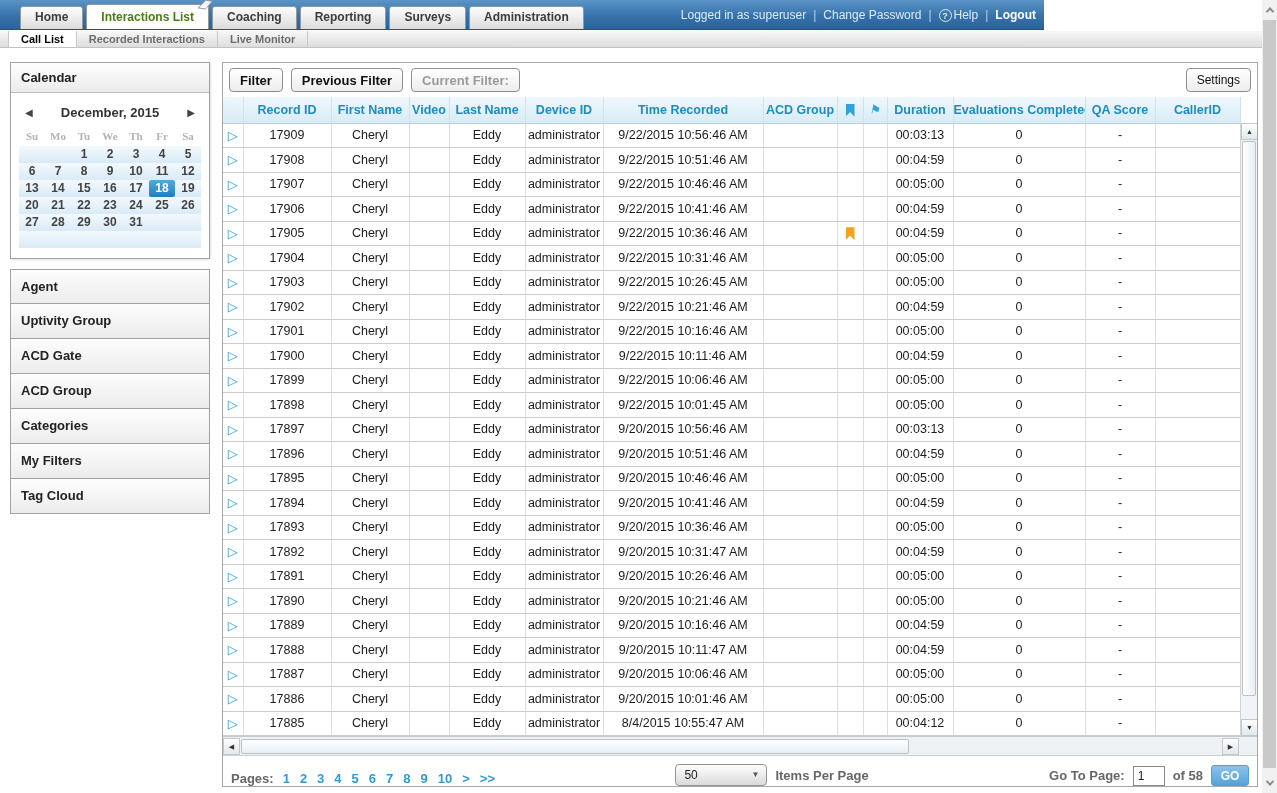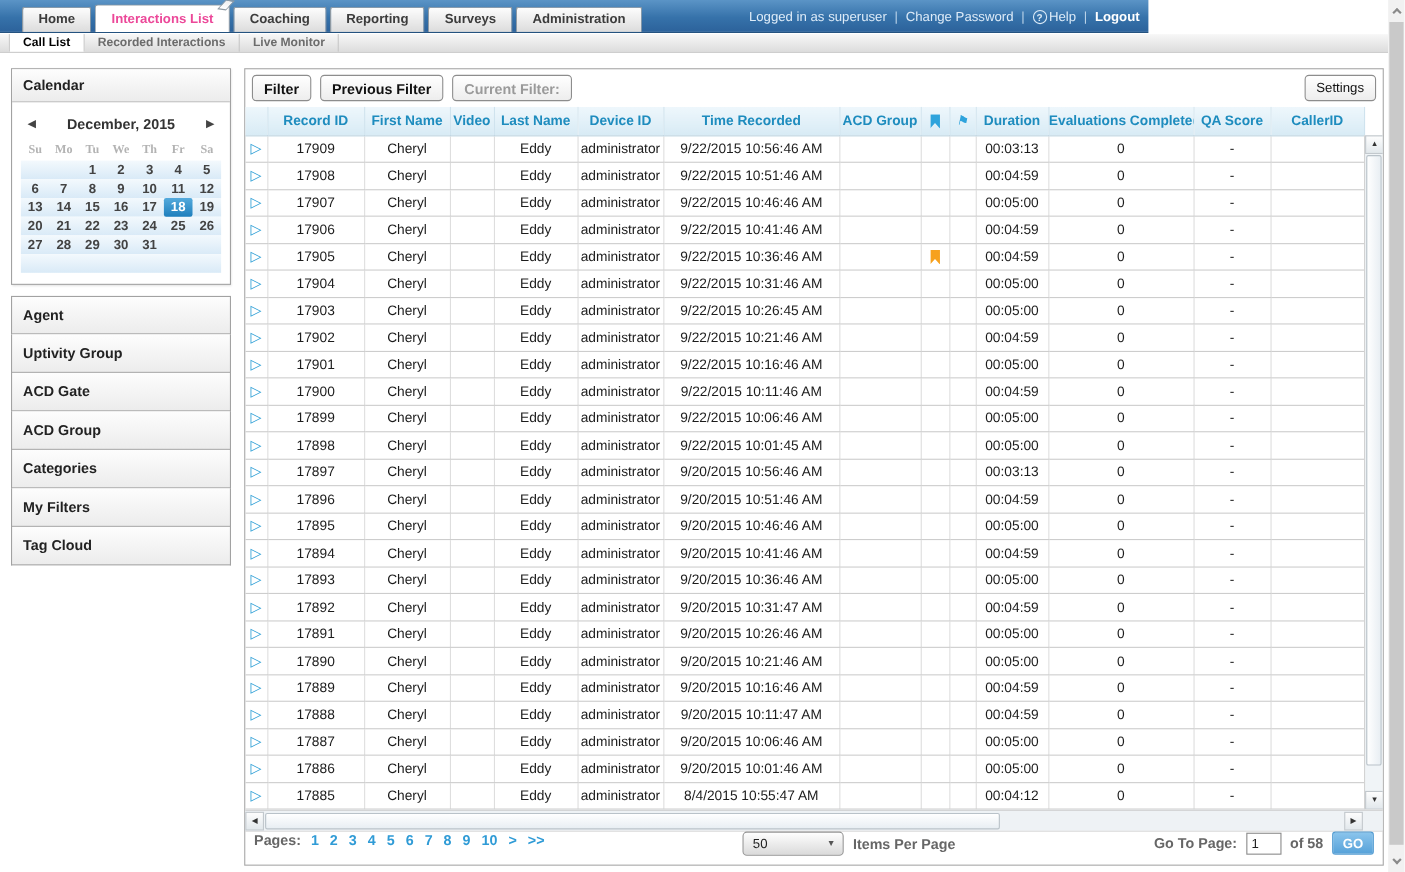--- a/index.html
+++ b/index.html
@@ -8,21 +8,21 @@
   .page { position:relative; width:1277px; height:793px; background:#fff; }
 
   
   .topnav { position:absolute; left:0; top:0; width:1044px; height:30px;
     background:linear-gradient(#5b94c6,#3672aa 55%,#2c629b);
     border-bottom:1px solid #24527f; display:flex; align-items:flex-end; }
   .nav-tabs { display:flex; align-items:flex-end; margin-left:20px; gap:3px; }
   .nav-tab { position:relative; height:23px; line-height:21px; padding:0 14px;
     background:linear-gradient(#fdfdfd,#dcdcdc); border:1px solid #8f9aa3; border-bottom:none;
     border-radius:3px 3px 0 0; font-size:12px; font-weight:bold; color:#3c3c3c; cursor:pointer; white-space:nowrap; }
-  .nav-tab.active { background:#fff; color:#ec4899; height:25px; line-height:24px; z-index:2; }
+  .nav-tab.active { background:#fff; color:#4d7c0f; height:25px; line-height:24px; z-index:2; }
   .nav-tab.active .notch { position:absolute; top:-5px; right:-2px; width:9px; height:9px;
     background:linear-gradient(#eee,#fff); border:1px solid #8f9aa3; transform:skewX(-38deg) rotate(8deg); }
   .nav-right { position:absolute; right:8px; top:0; height:30px; display:flex; align-items:center;
     font-size:12px; color:#ddebf8; gap:7px; }
   .nav-right a { color:#ddebf8; text-decoration:none; cursor:pointer; }
   .nav-right .logout { color:#fff; font-weight:bold; }
   .nav-right .sep { color:#b9d2e8; }
   .help-wrap { display:flex; align-items:center; gap:2px; cursor:pointer; }
   .help-icon { display:inline-block; width:13px; height:13px; border-radius:50%;
     border:1px solid #dcebf8; color:#dcebf8; font-size:9px; font-weight:bold;
@@ -93,21 +93,21 @@
   
   .hscroll { position:relative; height:19px; background:#eef2f5; border-top:1px solid #c9c9c9; }
   .hs-btn { position:absolute; top:1px; width:17px; height:17px; background:linear-gradient(#fdfdfd,#e2e8ec);
     border:1px solid #c2c8cd; font-size:7px; color:#333; text-align:center; line-height:16px; cursor:pointer; }
   .hs-left { left:0; }
   .hs-right { right:18px; }
   .hs-thumb { position:absolute; left:18px; top:2px; width:668px; height:15px;
     background:linear-gradient(#ffffff,#e8eef3); border:1px solid #b9c2c9; border-radius:2px; cursor:grab; }
 
   
-  .pagebar { flex:1; border-top:1px solid #cfcfcf; display:flex; align-items:flex-start; padding:0 8px; gap:9px; }
+  .pagebar { flex:1; border-top:1px solid #cfcfcf; display:flex; align-items:flex-end; padding:0 8px; gap:9px; }
   .pg-label { font-size:13px; font-weight:bold; color:#666; }
   .pg-link { font-size:13px; font-weight:bold; color:#2f9bd6; text-decoration:none; cursor:pointer; }
   .pg-links { display:flex; gap:10px; align-items:center; }
   .mid-group { display:flex; align-items:center; gap:8px; margin-left:auto; }
   .right-group { display:flex; align-items:center; gap:8px; margin-left:auto; }
   .dd { position:relative; width:92px; height:22px; background:linear-gradient(#fefefe,#dadada);
     border:1px solid #949494; border-radius:4px; font-size:12px; color:#222;
     line-height:20px; padding-left:8px; cursor:pointer; }
   .dd .arrow { position:absolute; right:7px; top:0; font-size:8px; color:#555; line-height:20px; }
   .goto-input { width:32px; height:20px; border:1px solid #8a8a8a; font-size:12px; padding-left:4px;

